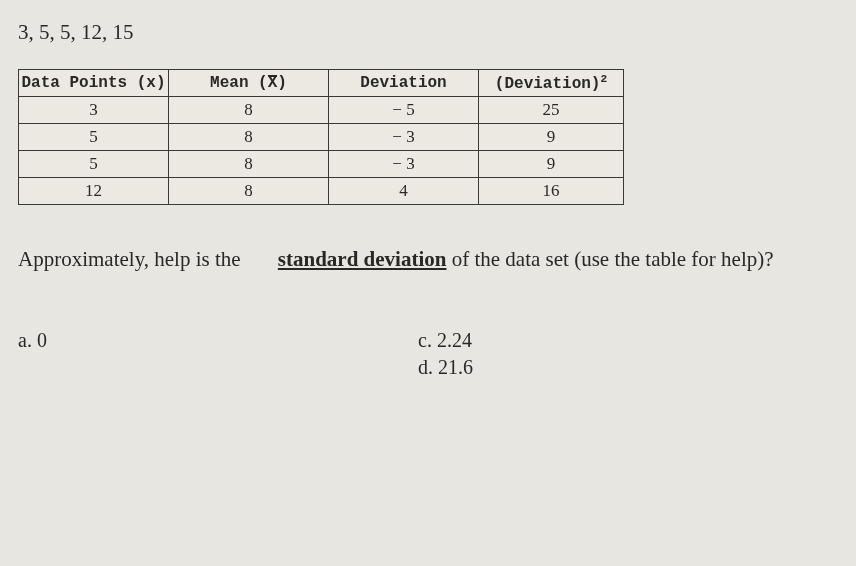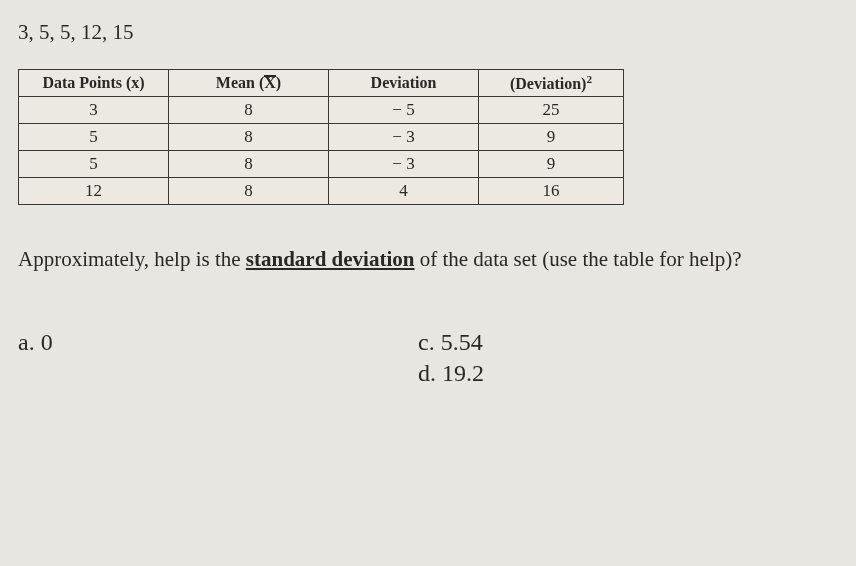--- a/index.html
+++ b/index.html
@@ -28,41 +28,42 @@
     }
     th, td {
       border: 1.5px solid #3a3834;
       padding: 3px 0;
       text-align: center;
       font-size: 17px;
       font-weight: normal;
     }
     th {
       font-weight: bold;
-      font-family: Liberation Serif, serif;
+      font-family: Liberation Mono, monospace;
       font-size: 16px;
       margin-left: 44px;
     }
     .col1 { width: 150px; }
     .col2 { width: 160px; }
     .col3 { width: 150px; }
     .col4 { width: 145px; }
     .question {
       font-size: 21px;
       line-height: 1.35;
       margin-bottom: 55px;
       font-family: Georgia, 'Times New Roman', serif;
     }
     .underline {
       text-decoration: underline;
       font-weight: bold;
+      margin-left: 32px;
     }
     .options {
       display: flex;
-      font-size: 24px;
+      font-size: 20px;
     }
     .options-left {
       width: 400px;
     }
     .options-right {
       flex: 1;
     }
     .option {
       margin-bottom: 4px;
     }
@@ -131,16 +132,16 @@
 
 <div class="question">
   <span>Approximately, help is the </span><span class="underline">standard deviation</span><span> of the data set (use the table for help)?</span>
 </div>
 
 <div class="options">
   <div class="options-left">
     <div class="option">a.  0</div>
   </div>
   <div class="options-right">
-    <div class="option">c.  5.54</div>
-    <div class="option">d.  19.2</div>
+    <div class="option">c.  2.24</div>
+    <div class="option">d.  21.6</div>
   </div>
 </div>
 
 </body></html>

